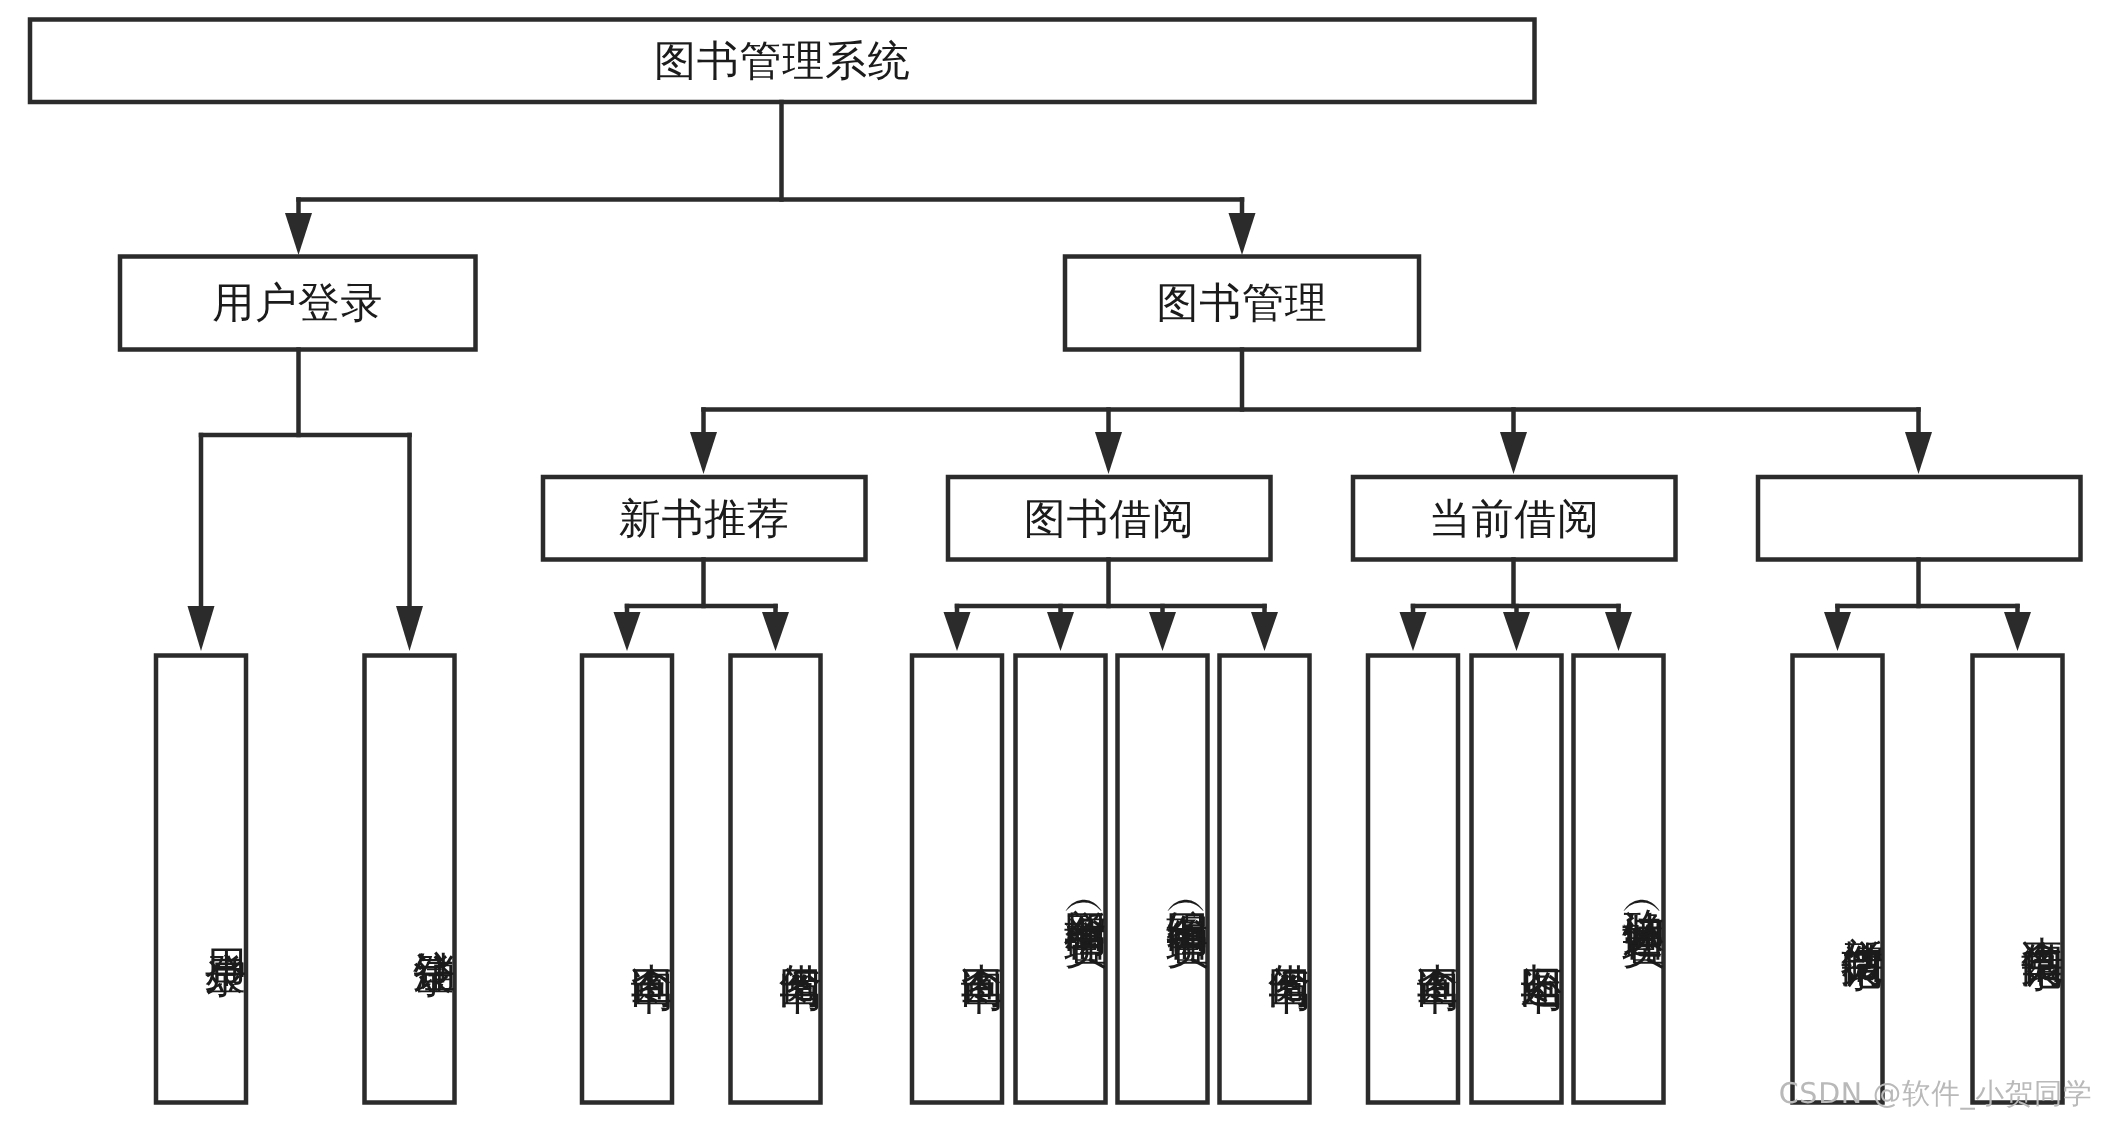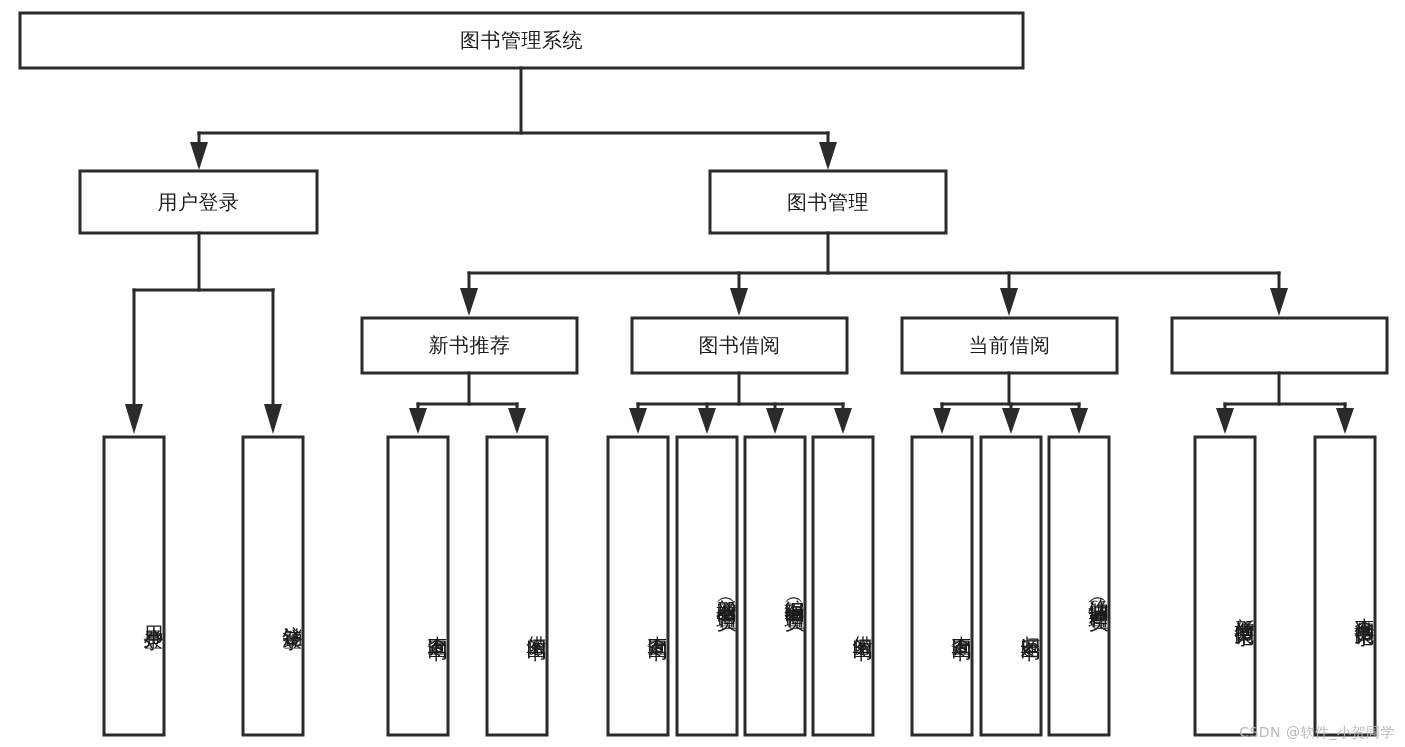--- a/index.html
+++ b/index.html
@@ -46,42 +46,42 @@
     fill: #2b2b2b;
     stroke: none;
   }
   .node-label {
     position: absolute;
     display: flex;
     align-items: center;
     justify-content: center;
     color: #1b1b1b;
     font-family: "DejaVu Sans", "Liberation Sans", sans-serif;
-    font-size: 20px;
+    font-size: 28px;
     line-height: 1.12;
     letter-spacing: 0.5px;
     white-space: nowrap;
     pointer-events: none;
   }
   .node-label.vertical {
     writing-mode: vertical-rl;
     text-orientation: upright;
     align-items: flex-start;
     padding-top: 6px;
     letter-spacing: 2px;
     line-height: 1.0;
   }
   .node-label.vertical.pad-more {
     padding-top: 4px;
   }
   .watermark {
     position: absolute;
     right: 10px;
     bottom: 5px;
-    font-size: 14px;
+    font-size: 19px;
     color: #b9b9b9;
     font-family: "DejaVu Sans", "Liberation Sans", sans-serif;
     letter-spacing: 0.5px;
     pointer-events: none;
   }
 </style>
 </head>
 <body>
 
 <div id="diagram-root">

